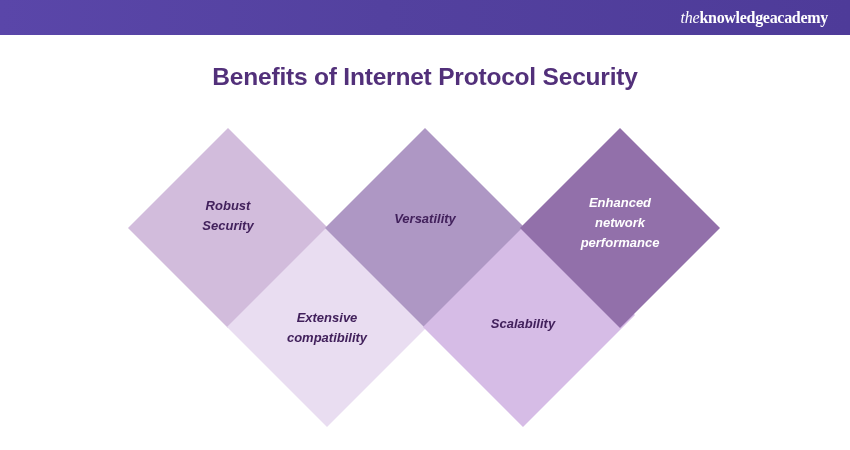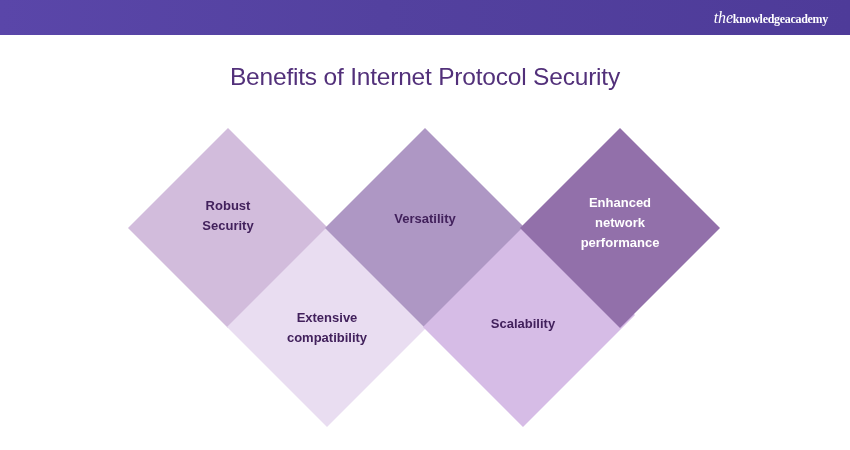--- a/index.html
+++ b/index.html
@@ -23,33 +23,33 @@
   }
   .logo {
     color:#ffffff; padding-right:22px;
     font-family:"Liberation Serif", serif;
     white-space:nowrap; line-height:1;
   }
   .logo .logo-the {
     font-style:italic; font-size:16px; letter-spacing:-0.2px;
   }
   .logo .logo-main {
-    font-weight:bold; font-size:12px; letter-spacing:-0.3px;
+    font-weight:bold; font-size:16px; letter-spacing:-0.3px;
   }
 
   
   .title {
     position:absolute; left:0; top:63px; width:850px;
     text-align:center;
-    font-size:24.5px; font-weight:normal; letter-spacing:-0.2px;
+    font-size:24.5px; font-weight:bold; letter-spacing:-0.2px;
     color:#52307a;
   }
 
   
-  .diagram { position:absolute; left:0; top:110px; width:850px; height:320px; }
+  .diagram { position:absolute; left:0; top:110px; width:850px; height:320px;font-style:italic; }
   .diagram svg { display:block; width:850px; height:320px; }
 
   .dlabel {
     font-family:"Liberation Sans", sans-serif;
     font-size:13px; font-weight:bold;
     text-anchor:middle;
   }
   .dlabel.dark  { fill:#42215c; }
   .dlabel.light { fill:#ffffff; }
 </style>

